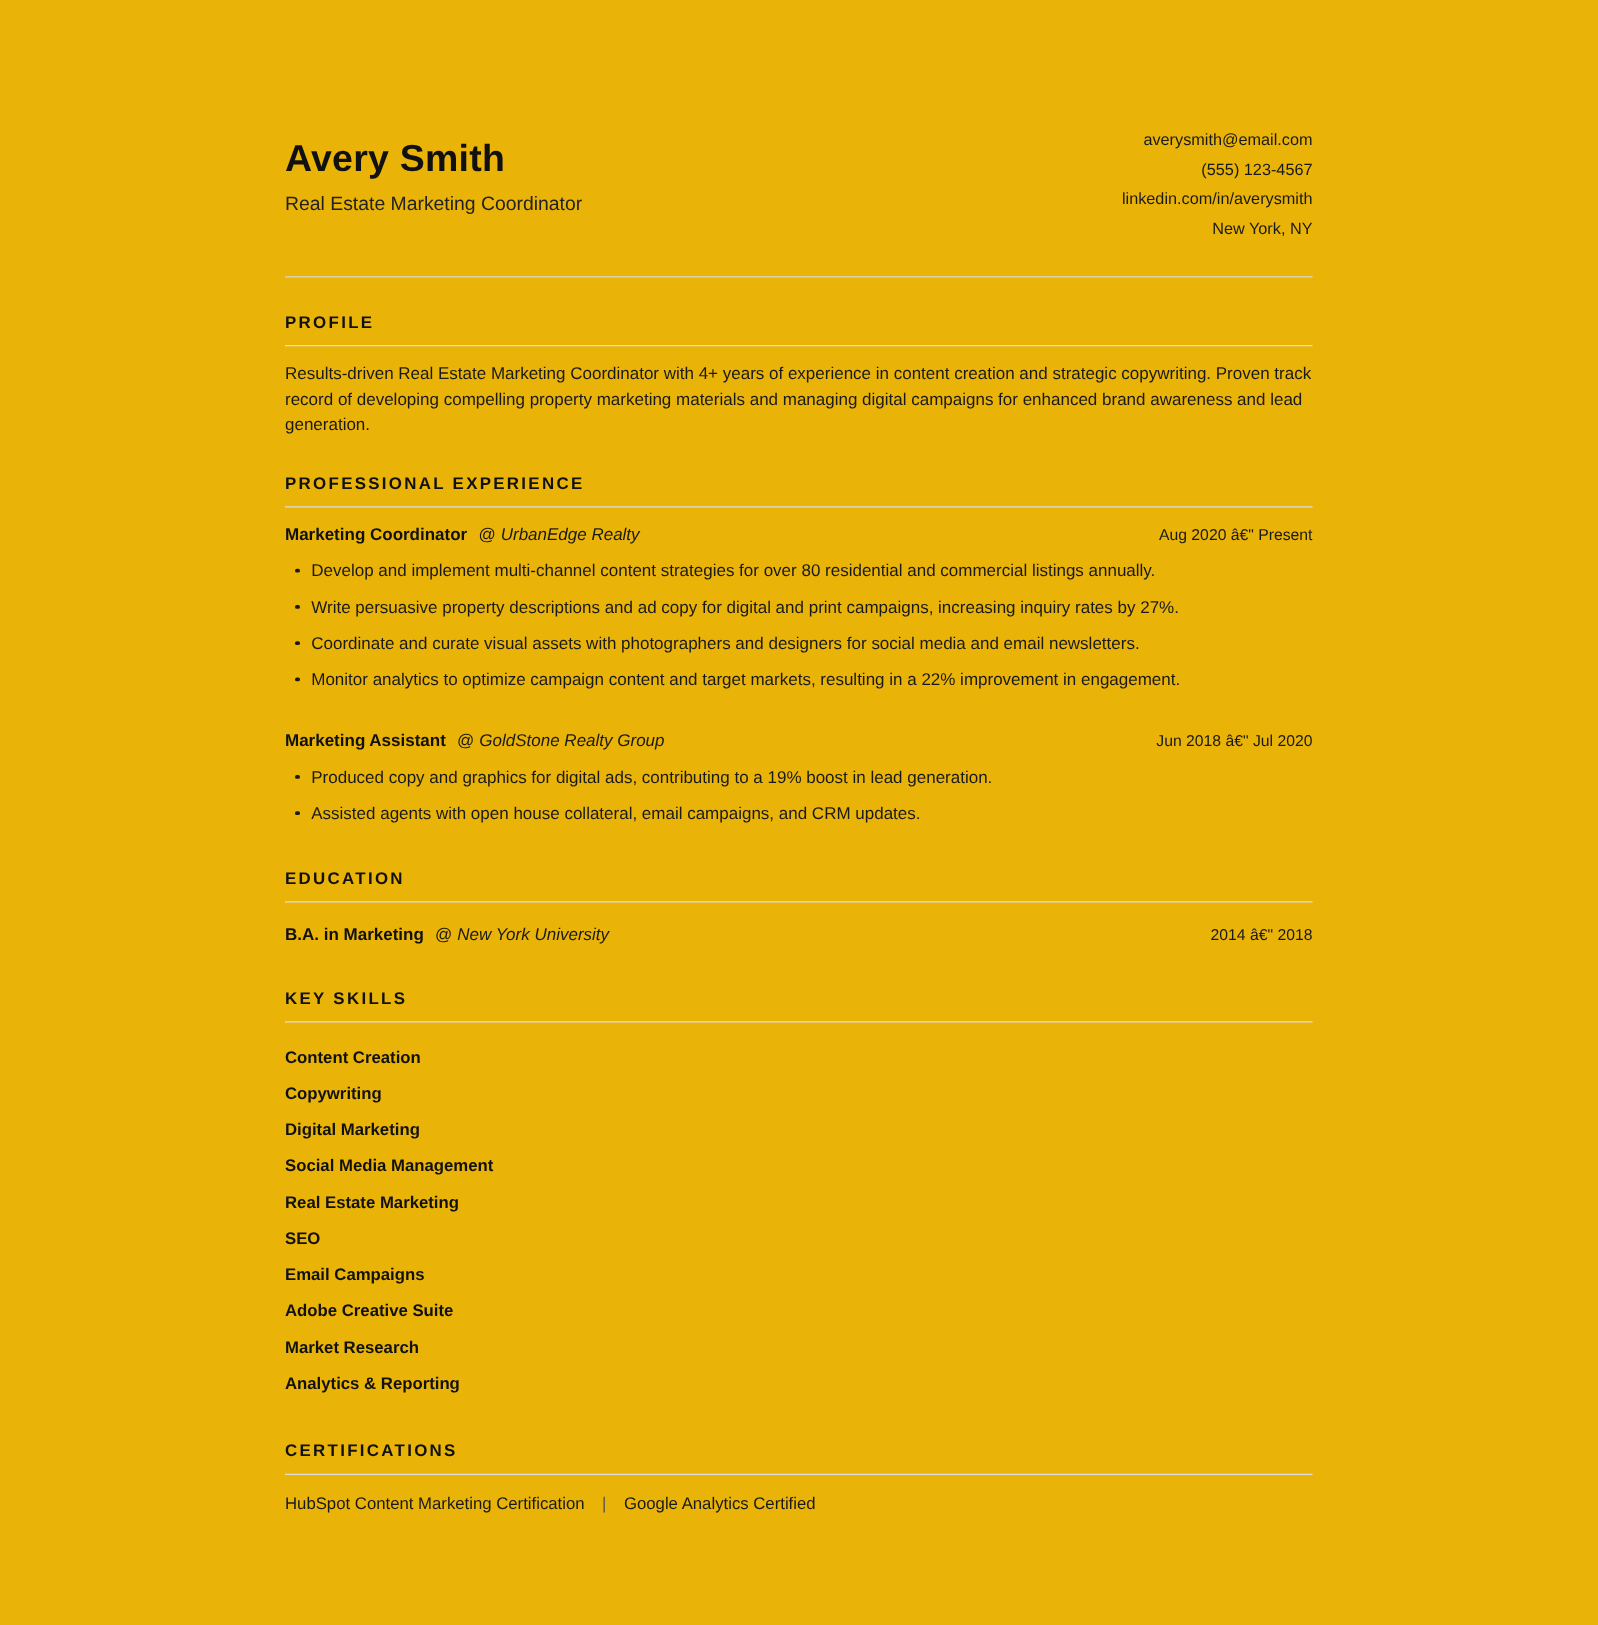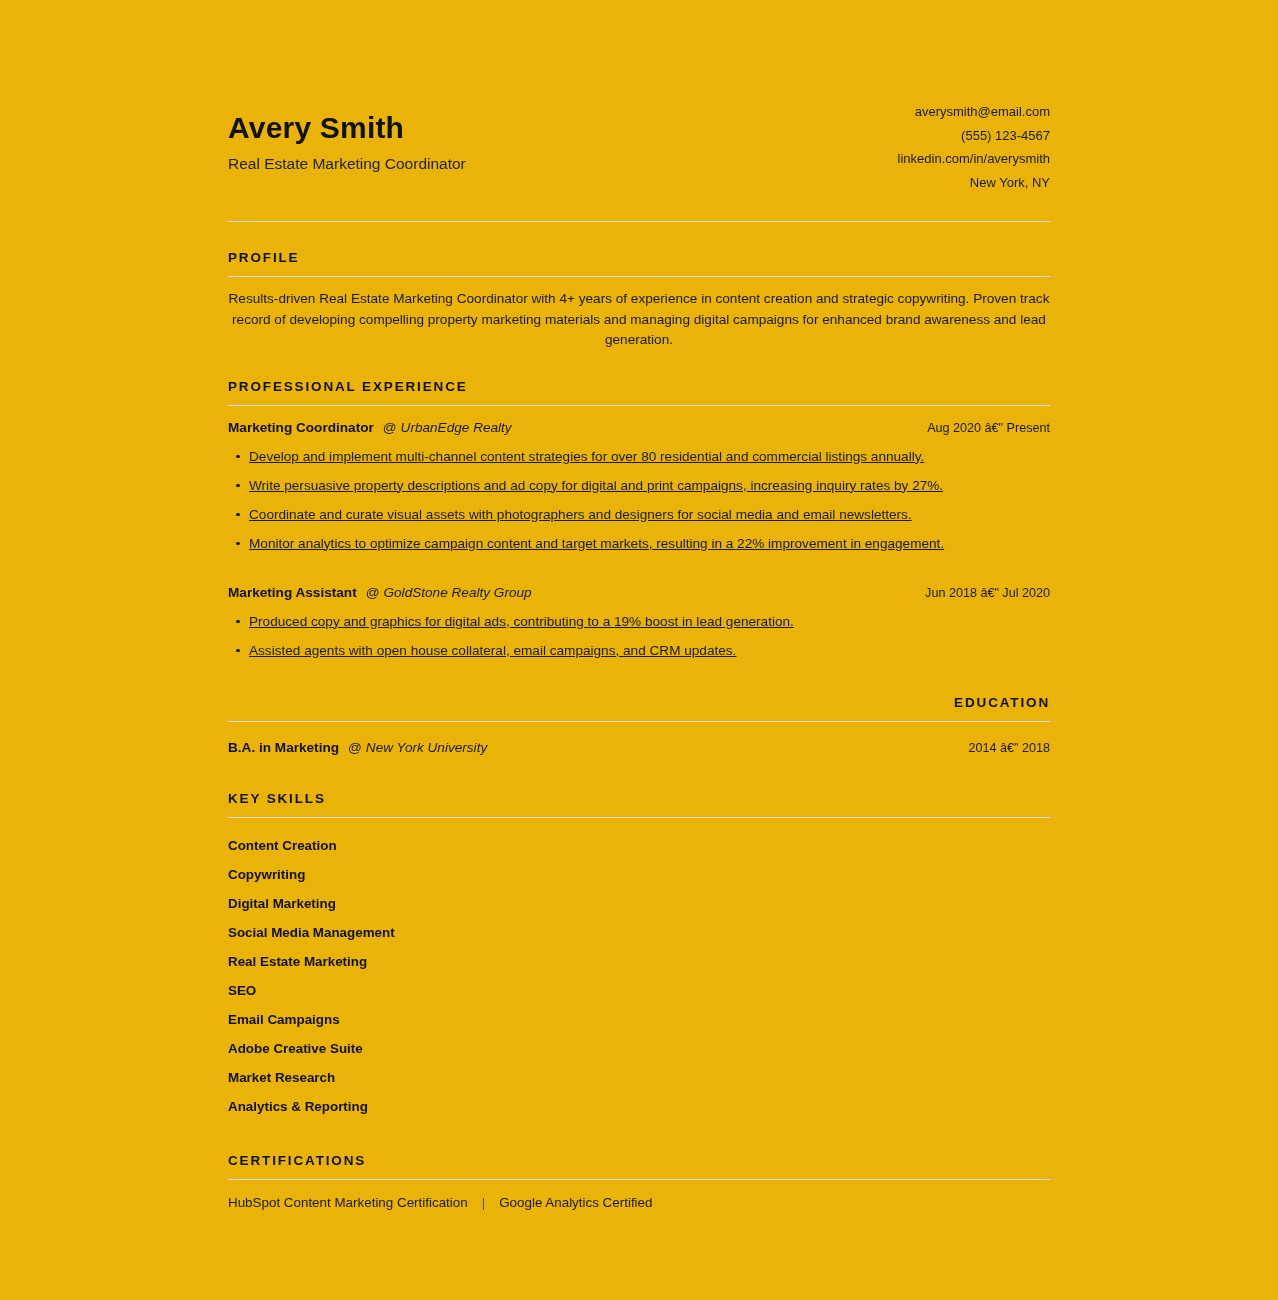--- a/index.html
+++ b/index.html
@@ -81,21 +81,21 @@
   .section-rule {
     border-top: 1px solid #dedede;
     margin-top: 9px;
   }
 
   .profile-text {
     margin-top: 12px;
     font-size: 13.6px;
     line-height: 20.5px;
     color: #1a1a1a;
-    text-align: center;
+    text-align: left;
   }
 
   
   .entry {
     margin-top: 12px;
   }
   .entry + .entry {
     margin-top: 29px;
   }
   .entry-head {
@@ -126,21 +126,20 @@
     font-size: 12.6px;
     color: #1a1a1a;
     white-space: nowrap;
     line-height: 19px;
   }
 
   ul.bullets {
     list-style: none;
     margin: 6px 0 0 0;
     padding: 0;
-    text-decoration: underline;
   }
   ul.bullets li {
     position: relative;
     padding-left: 21px;
     font-size: 13.6px;
     line-height: 20px;
     color: #1a1a1a;
     margin-top: 9px;
   }
   ul.bullets li:before {
@@ -150,21 +149,20 @@
     top: 8px;
     width: 3.6px;
     height: 3.6px;
     border-radius: 50%;
     background: #1a1a1a;
   }
 
   
   .education-section {
     margin-top: 33px;
-    text-align: right;
   }
   .edu-entry {
     margin-top: 16px;
   }
 
   
   .skills-section {
     margin-top: 32px;
   }
   .skills-list {

